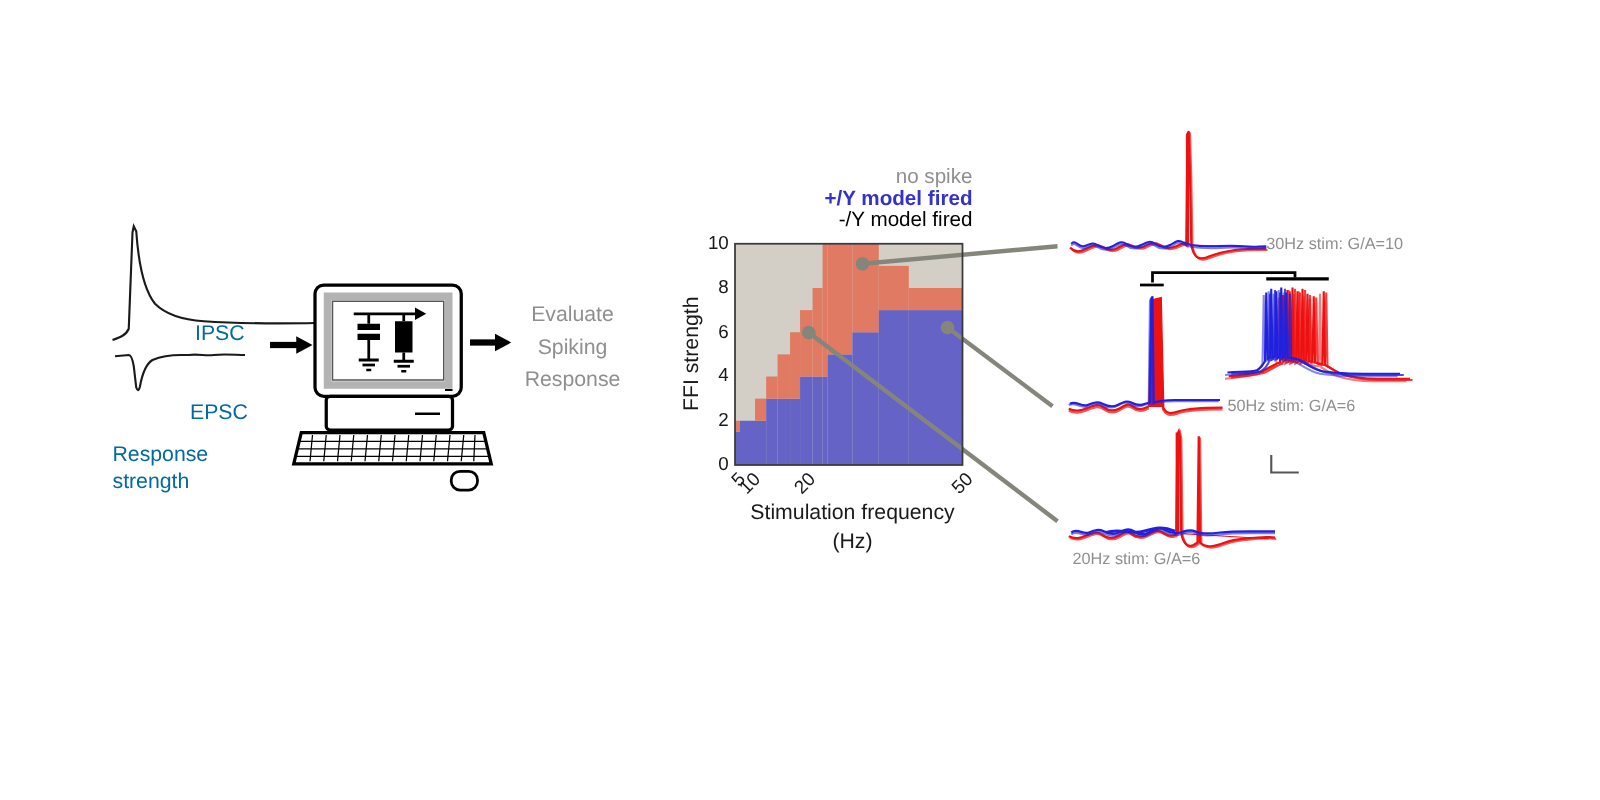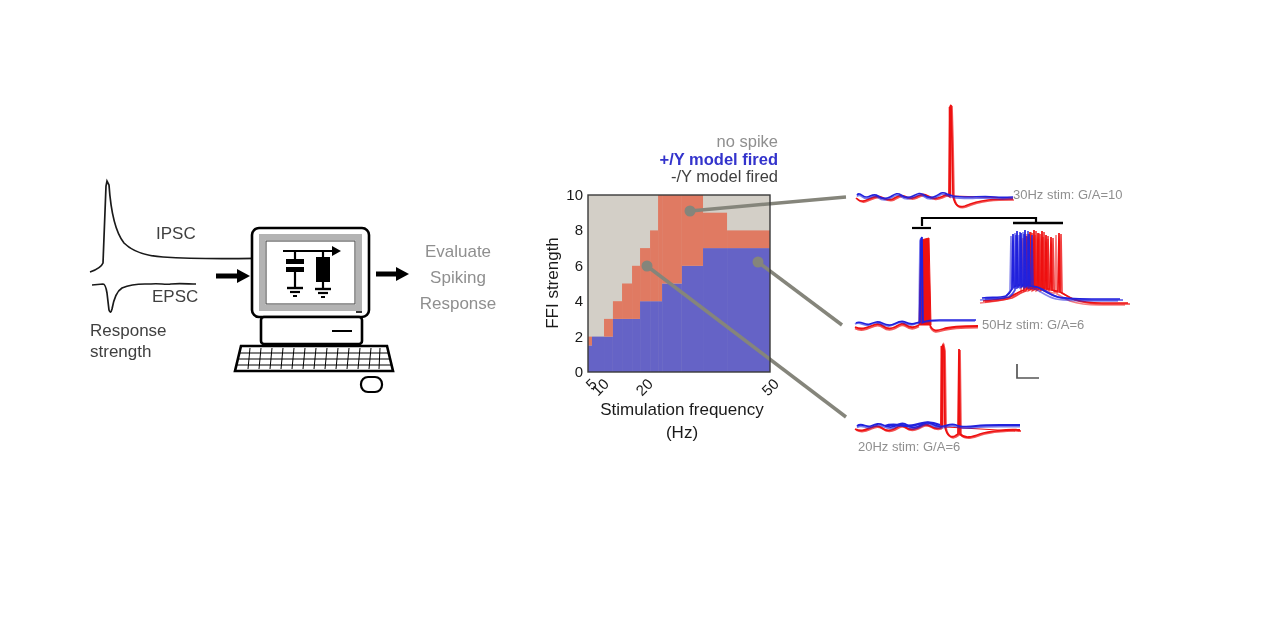--- a/index.html
+++ b/index.html
@@ -1,20 +1,20 @@
 <!DOCTYPE html>
 <html><head>
 <meta charset="utf-8">
 <style>
   html,body{margin:0;padding:0;background:#fff;}
   #canvas{position:relative;width:1280px;height:640px;background:#fff;overflow:hidden;
           font-family:"Liberation Sans","DejaVu Sans",sans-serif;}
   #art{position:absolute;left:0;top:0;}
   .txt{position:absolute;white-space:nowrap;}
-  .black{color:#404040;}
+  .black{color:#0369a1;margin-top:33px;}
   #ipsc-label{left:156px;top:224px;font-size:17px;}
   #epsc-label{left:152px;top:287px;font-size:17px;}
   #simcur{left:90px;top:320px;font-size:17px;line-height:21px;}
   #evaluate{left:398px;top:239px;width:120px;text-align:center;font-size:17px;line-height:26px;color:#8f8f8f;}
   #legend{left:578px;top:133px;width:200px;text-align:right;font-size:16.5px;line-height:17.5px;font-weight:500;}
   #ffi-label{left:482px;top:274px;width:140px;height:18px;text-align:center;font-size:17px;
              transform:rotate(-90deg);color:#1a1a1a;}
   .ytick{position:absolute;right:0;font-size:15px;color:#1a1a1a;}
   #yticks{position:absolute;left:540px;top:0;width:43px;height:640px;}
   .xtick{position:absolute;width:30px;text-align:right;font-size:15px;color:#1a1a1a;
@@ -174,21 +174,21 @@
   </div>
   <div class="txt" id="evaluate">
     <div>Evaluate</div>
     <div>Spiking</div>
     <div>Response</div>
   </div>
 
   <div class="txt" id="legend">
       <div style="color: rgb(143, 143, 143);">no spike</div>
       <div style="color: rgb(51, 51, 204); font-weight: bold;">+/Y model fired</div>
-      <div style="color: #404040;">-/Y model fired</div>
+      <div style="color: #000000;">-/Y model fired</div>
     </div>
 
   <div class="txt" id="ffi-label">FFI strength</div>
   <div id="yticks">
       <div class="ytick" style="top: 363px;">0</div>
       <div class="ytick" style="top: 327.6px;">2</div>
       <div class="ytick" style="top: 292.2px;">4</div>
       <div class="ytick" style="top: 256.8px;">6</div>
       <div class="ytick" style="top: 221.4px;">8</div>
       <div class="ytick" style="top: 186px;">10</div>

